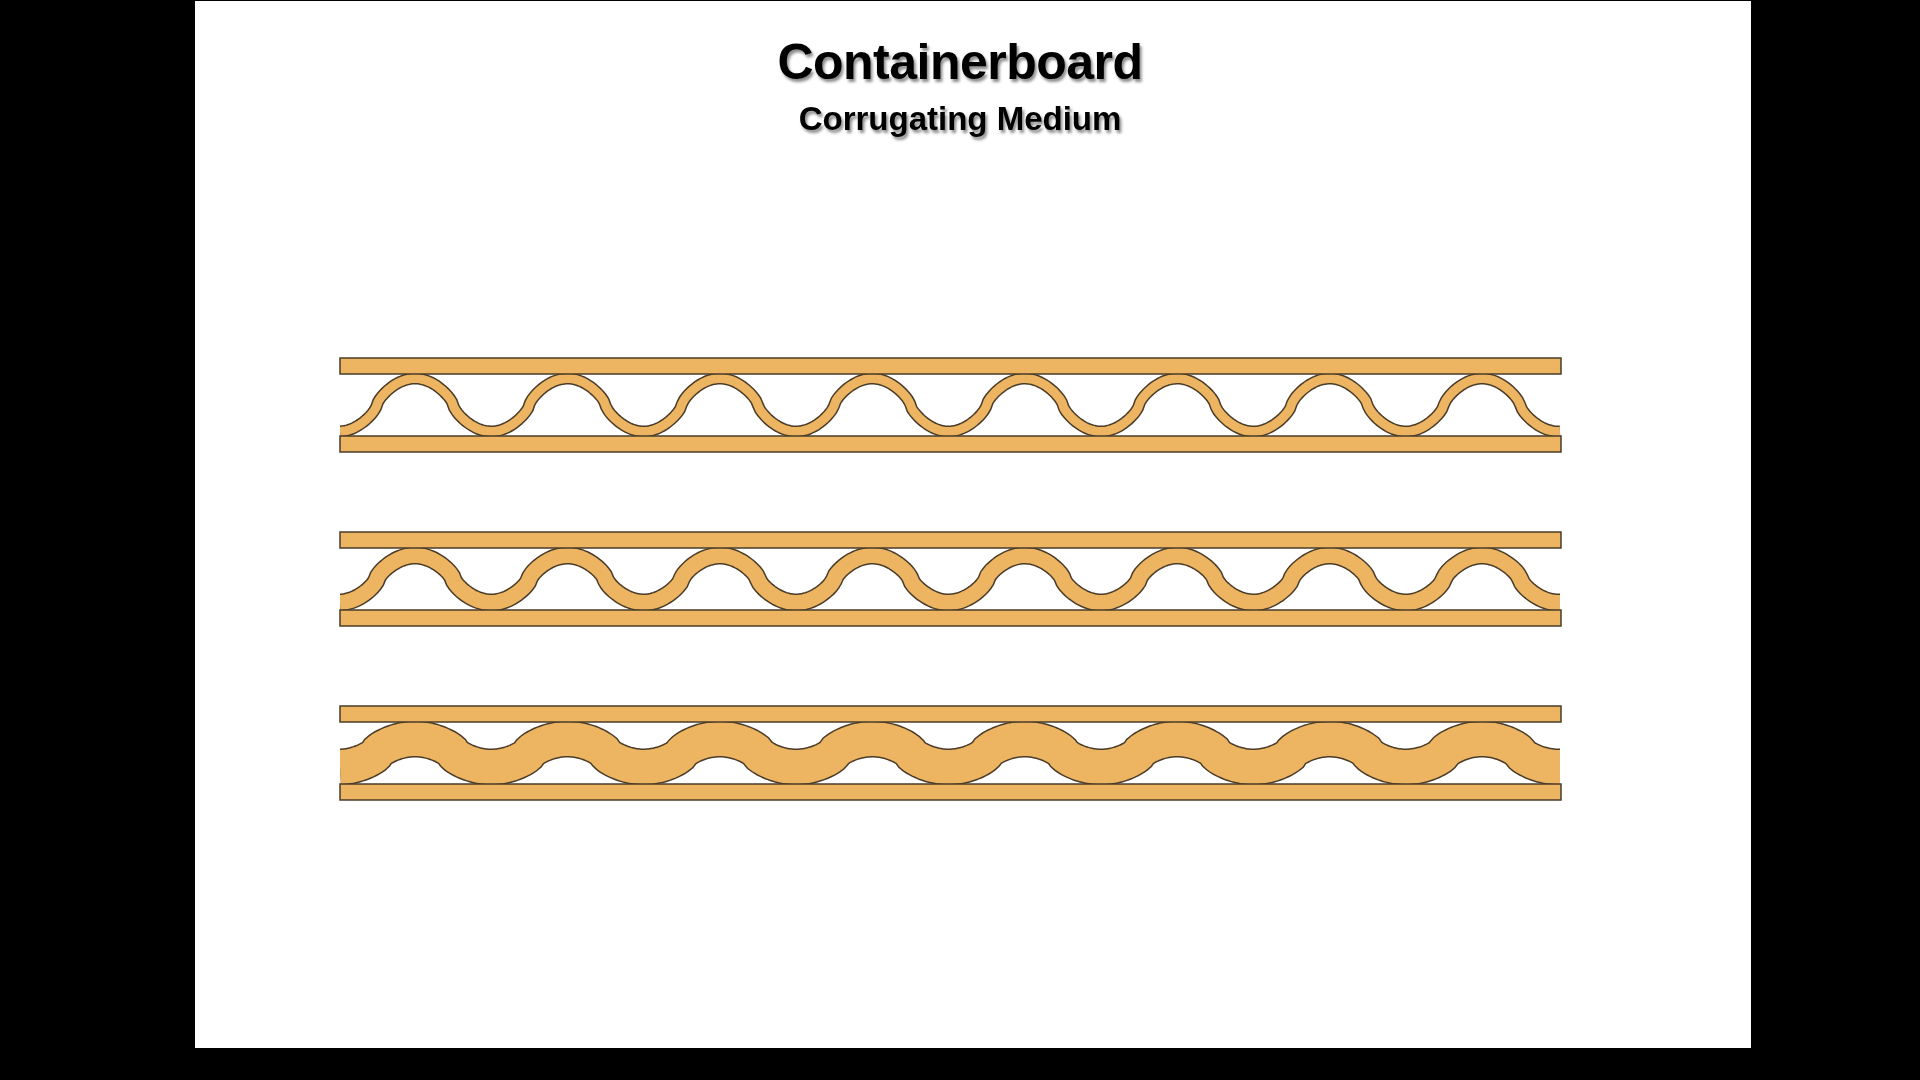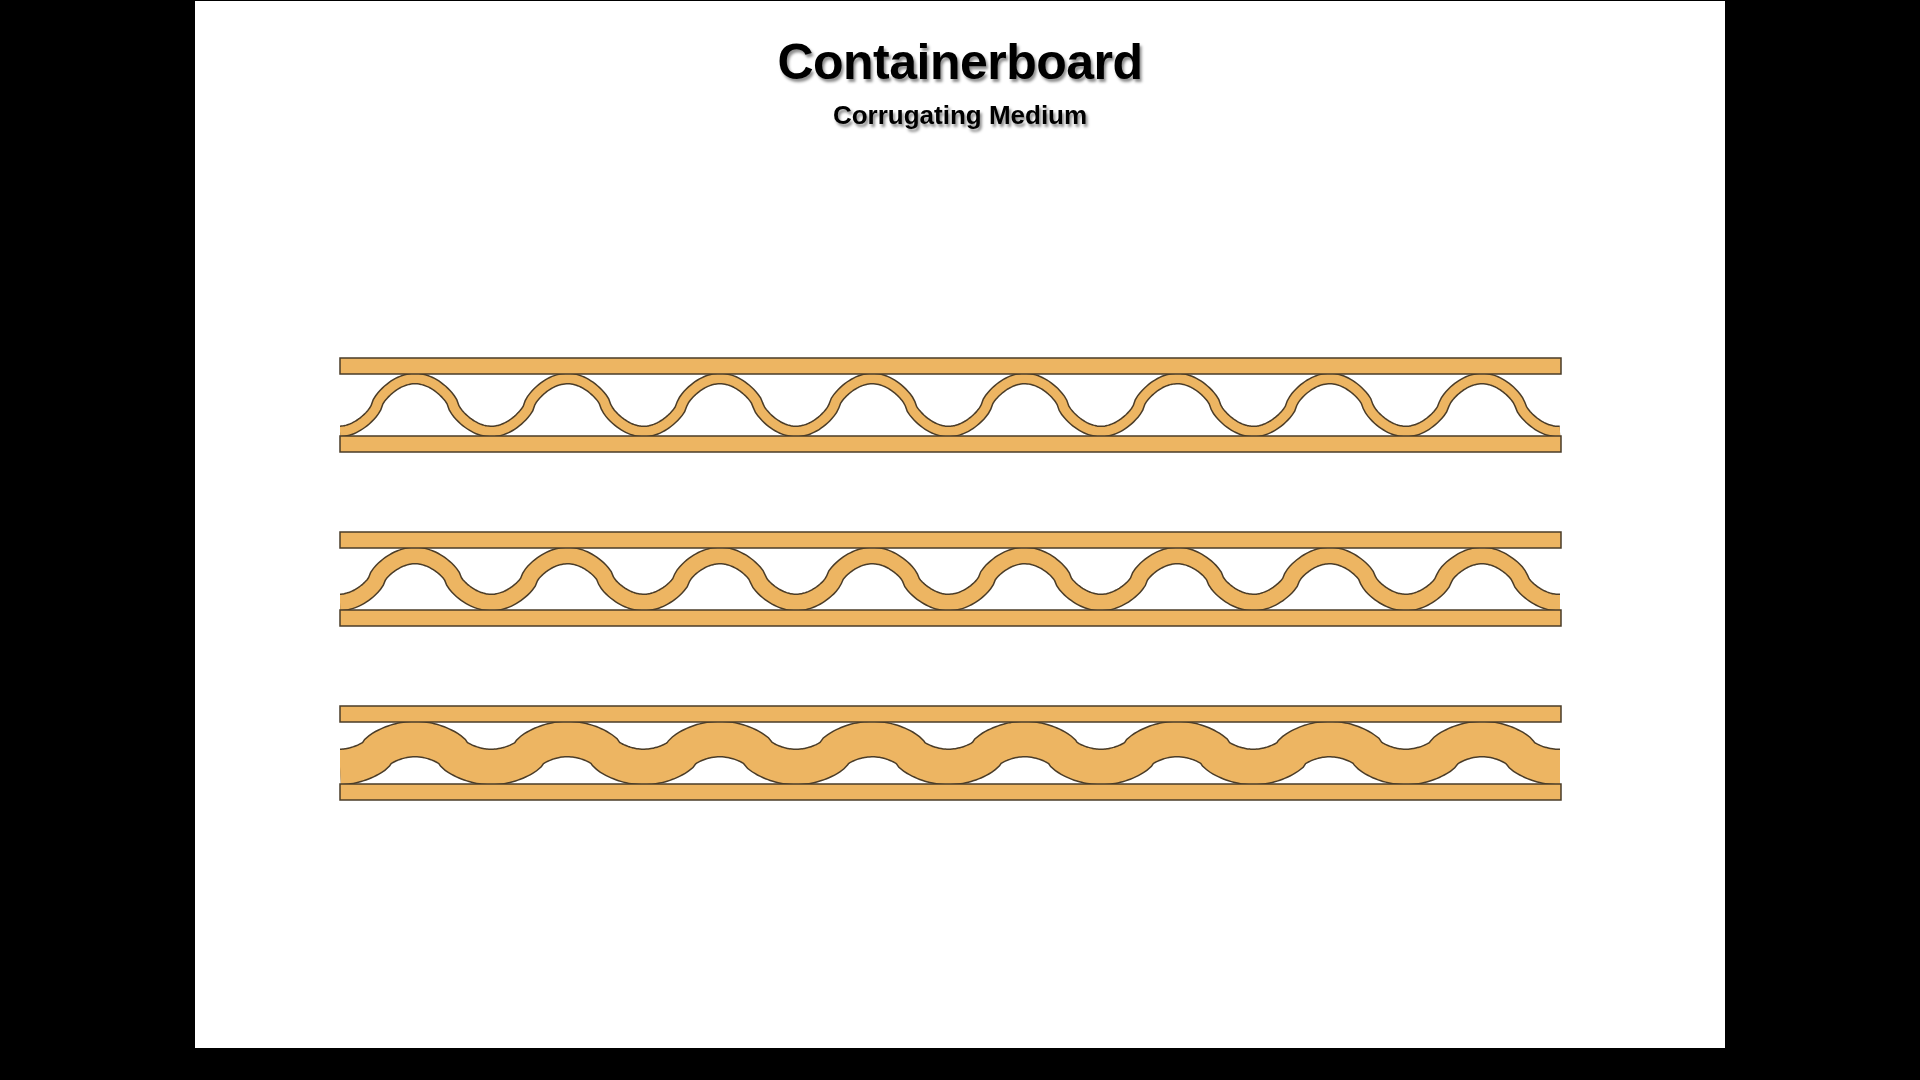--- a/index.html
+++ b/index.html
@@ -1,31 +1,32 @@
 <!DOCTYPE html>
 <html><head>
 <meta charset="utf-8">
 <style>
   html, body { margin: 0; padding: 0; background: #000; }
   body { width: 1920px; height: 1080px; position: relative; overflow: hidden; }
   .slide {
     position: absolute; left: 195px; top: 1px; width: 1530px; height: 1047px;
     background: #ffffff;
+    padding-left: 26px;
   }
   .title {
     position: absolute; left: 0; top: 36px; width: 1530px; text-align: center;
     font-family: "Liberation Sans", sans-serif; font-weight: bold;
     font-size: 50px; color: #000; line-height: 1;
     text-shadow: 2px 3px 3px rgba(0,0,0,0.45);
     letter-spacing: -0.5px;
   }
   .subtitle {
     position: absolute; left: 0; top: 101px; width: 1530px; text-align: center;
     font-family: "Liberation Sans", sans-serif; font-weight: bold;
-    font-size: 26px; color: #000; line-height: 1;
+    font-size: 33px; color: #000; line-height: 1;
     text-shadow: 2px 3px 3px rgba(0,0,0,0.45);
   }
   svg.boards { position: absolute; left: 0; top: 0; }
 </style>
 </head>
 <body>
 
 <div class="slide">
   <div class="title">Containerboard</div>
   <div class="subtitle">Corrugating Medium</div>

